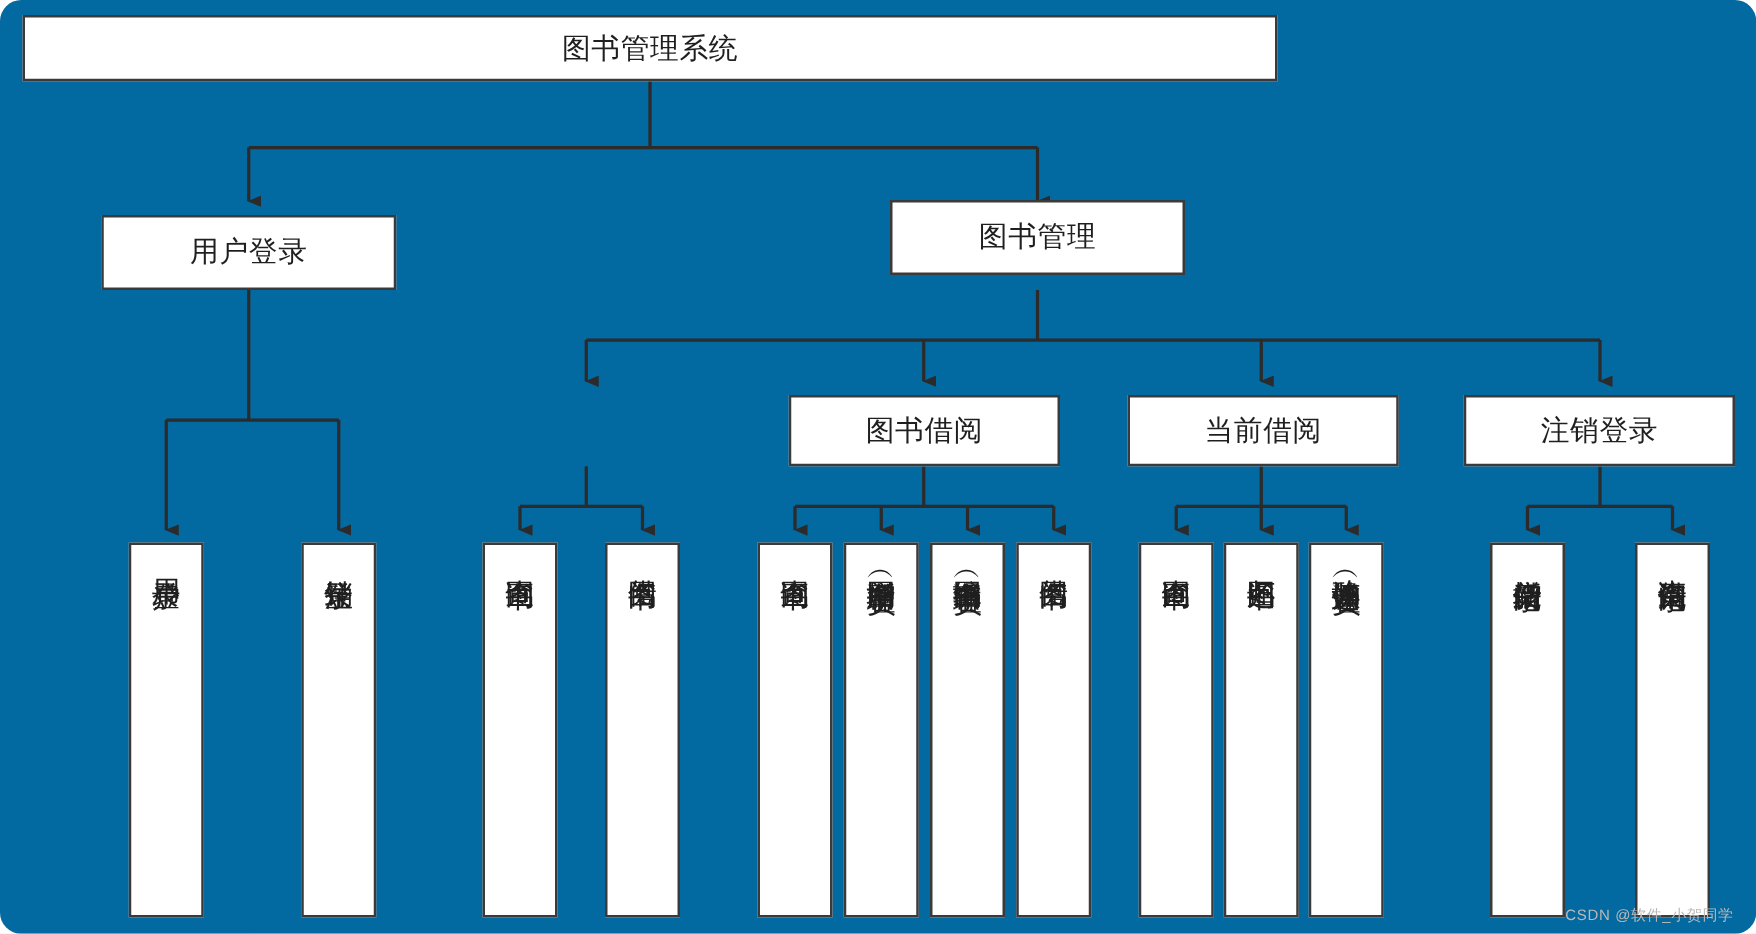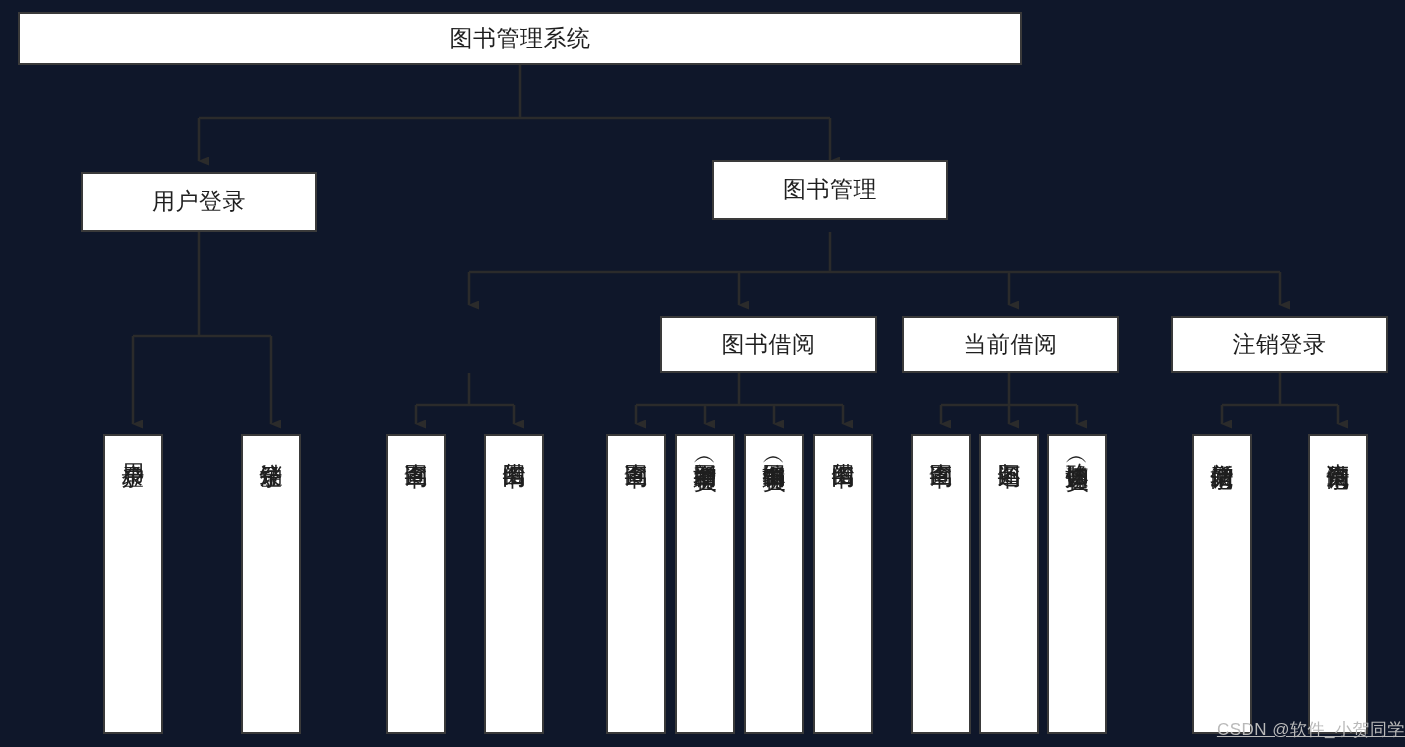--- a/index.html
+++ b/index.html
@@ -8,22 +8,23 @@
     padding: 0;
     background: #ffffff;
   }
   body {
     font-family: "Liberation Sans", "DejaVu Sans", sans-serif;
   }
   #diagram-root {
     position: relative;
     width: 1405px;
     height: 747px;
-    background: #0f172a;
+    background: #0369a1;
     overflow: hidden;
+    border-radius: 17px;
   }
   #edge-layer {
     position: absolute;
     left: 0;
     top: 0;
     width: 1405px;
     height: 747px;
     pointer-events: none;
   }
   .node {
@@ -56,28 +57,27 @@
   .node.leaf .label {
     writing-mode: vertical-rl;
     text-orientation: upright;
     font-size: 23px;
     line-height: 1.08;
     letter-spacing: 1px;
     white-space: nowrap;
   }
   .watermark {
     position: absolute;
-    right: 0;
+    right: 18px;
     bottom: 6px;
-    font-size: 17px;
+    font-size: 12px;
     color: #b9b9b9;
     letter-spacing: 0.5px;
     z-index: 3;
     white-space: nowrap;
-    text-decoration: underline;
   }
 </style>
 </head>
 <body>
 
 <div id="diagram-root">
 
   <svg id="edge-layer" viewBox="0 0 1405 747" xmlns="http://www.w3.org/2000/svg">
     <defs>
       <marker id="arrowhead" markerWidth="9" markerHeight="11" refX="4.5" refY="10" orient="auto" markerUnits="userSpaceOnUse">
@@ -132,21 +132,21 @@
     <span class="label">图书管理系统</span>
   </div>
 
   <div class="node level2" style="left:81px; top:172px; width:236px; height:60px;">
     <span class="label">用户登录</span>
   </div>
   <div class="node level2" style="left:712px; top:160px; width:236px; height:60px;">
     <span class="label">图书管理</span>
   </div>
 
-  <div class="node level3" style="left:631px; top:316px; width:217px; height:57px;margin-left:29px;">
+  <div class="node level3" style="left:631px; top:316px; width:217px; height:57px;">
     <span class="label">图书借阅</span>
   </div>
   <div class="node level3" style="left:902px; top:316px; width:217px; height:57px;">
     <span class="label">当前借阅</span>
   </div>
   <div class="node level3" style="left:1171px; top:316px; width:217px; height:57px;">
     <span class="label">注销登录</span>
   </div>
 
   <div class="node leaf" style="left:103px; top:434px; width:60px; height:300px;">

